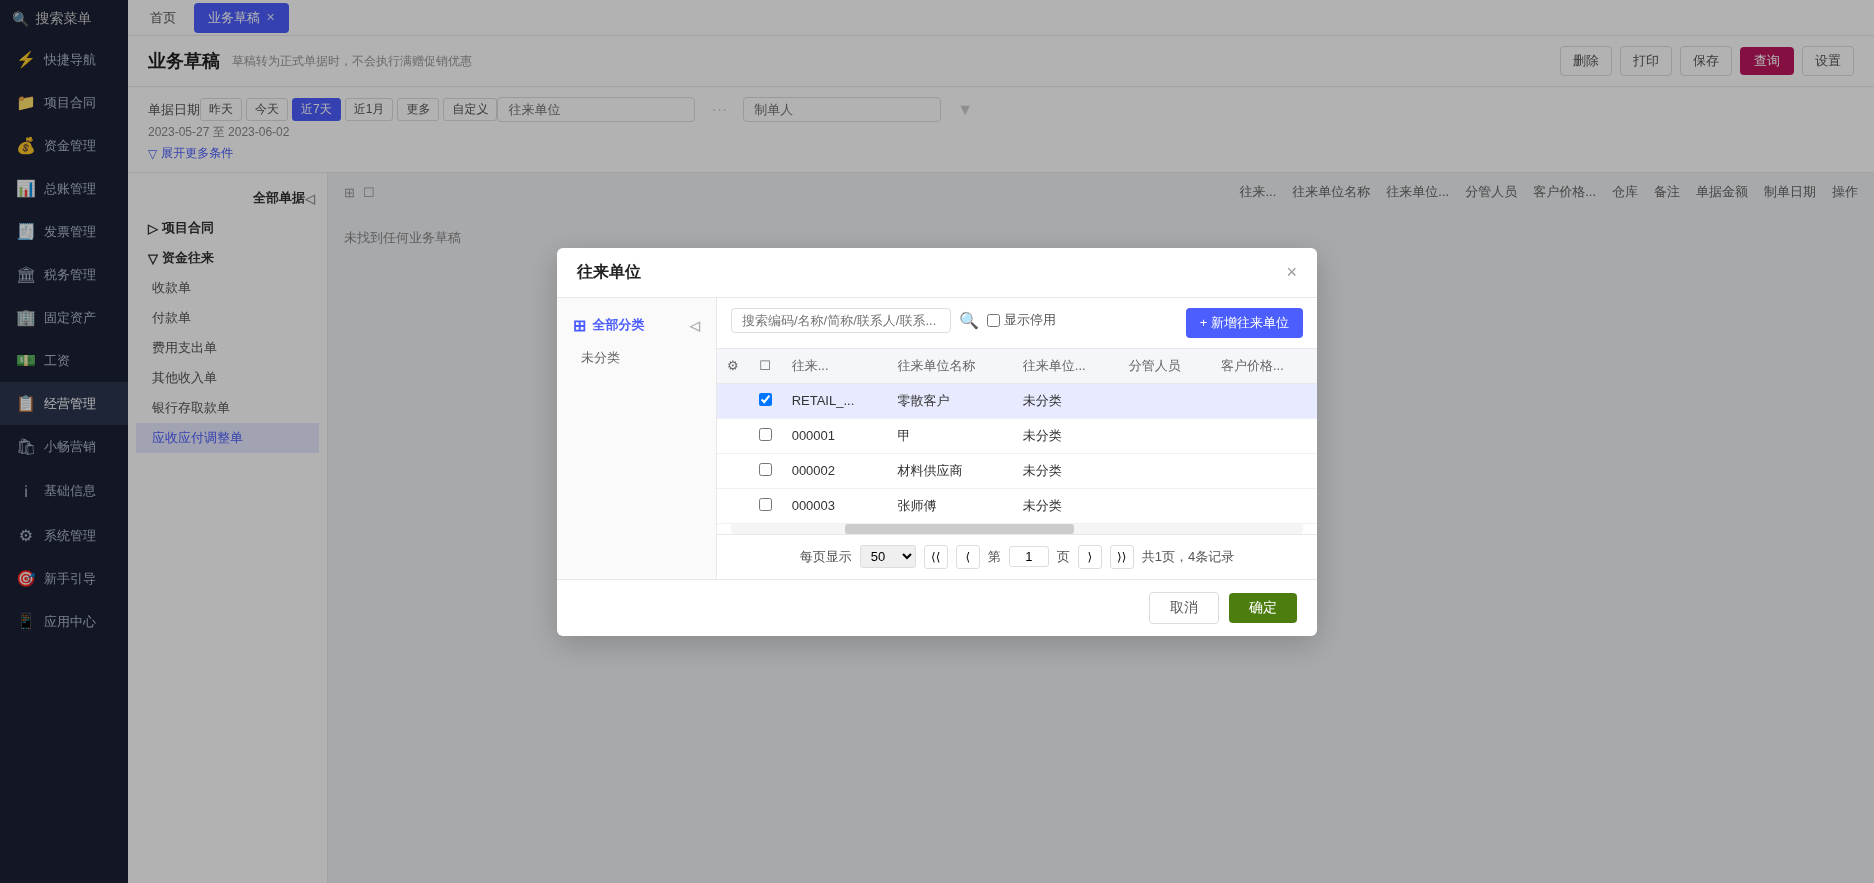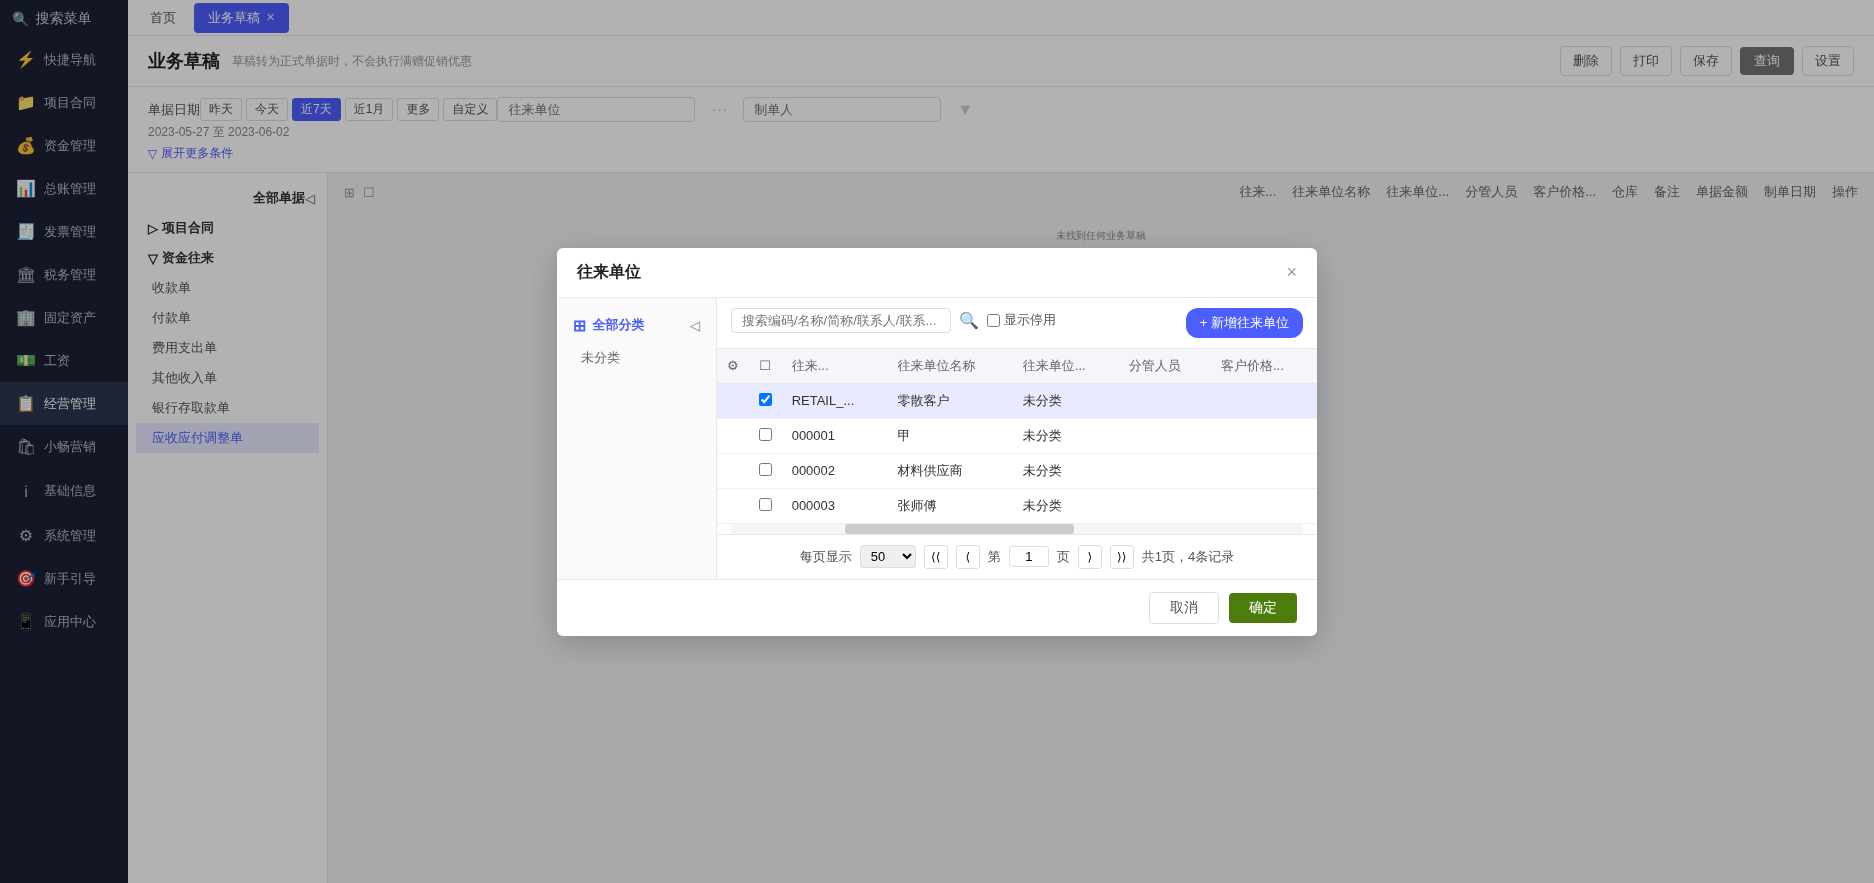--- a/index.html
+++ b/index.html
@@ -89,21 +89,21 @@
     .btn-action {
       padding: 5px 12px;
       font-size: 13px;
       border: 1px solid #ddd;
       background: #fff;
       border-radius: 4px;
       cursor: pointer;
       color: #555;
     }
     .btn-primary {
-      background: #737373;
+      background: #be185d;
       color: #fff;
       border: none;
       padding: 5px 14px;
       border-radius: 4px;
       font-size: 13px;
       cursor: pointer;
     }
 
     
     .filter-area {
@@ -193,24 +193,23 @@
       gap: 4px;
     }
 
     
     .table-area {
       flex: 1;
       padding: 10px 16px;
       overflow: auto;
     }
     .table-notice {
-      font-size: 10px;
+      font-size: 13px;
       color: #888;
       padding: 20px 0;
-      text-align: center;
     }
 
     
     .overlay {
       position: fixed;
       top: 0; left: 0; right: 0; bottom: 0;
       background: rgba(0,0,0,0.3);
       z-index: 100;
       display: flex;
       align-items: center;
@@ -296,21 +295,21 @@
       align-items: center;
       gap: 4px;
       font-size: 13px;
       color: #555;
     }
     .btn-add-partner {
       background: #4c5efd;
       color: #fff;
       border: none;
       padding: 6px 14px;
-      border-radius: 12px;
+      border-radius: 4px;
       font-size: 13px;
       cursor: pointer;
     }
 
     
     .modal-table {
       flex: 1;
       overflow: auto;
     }
     table {

